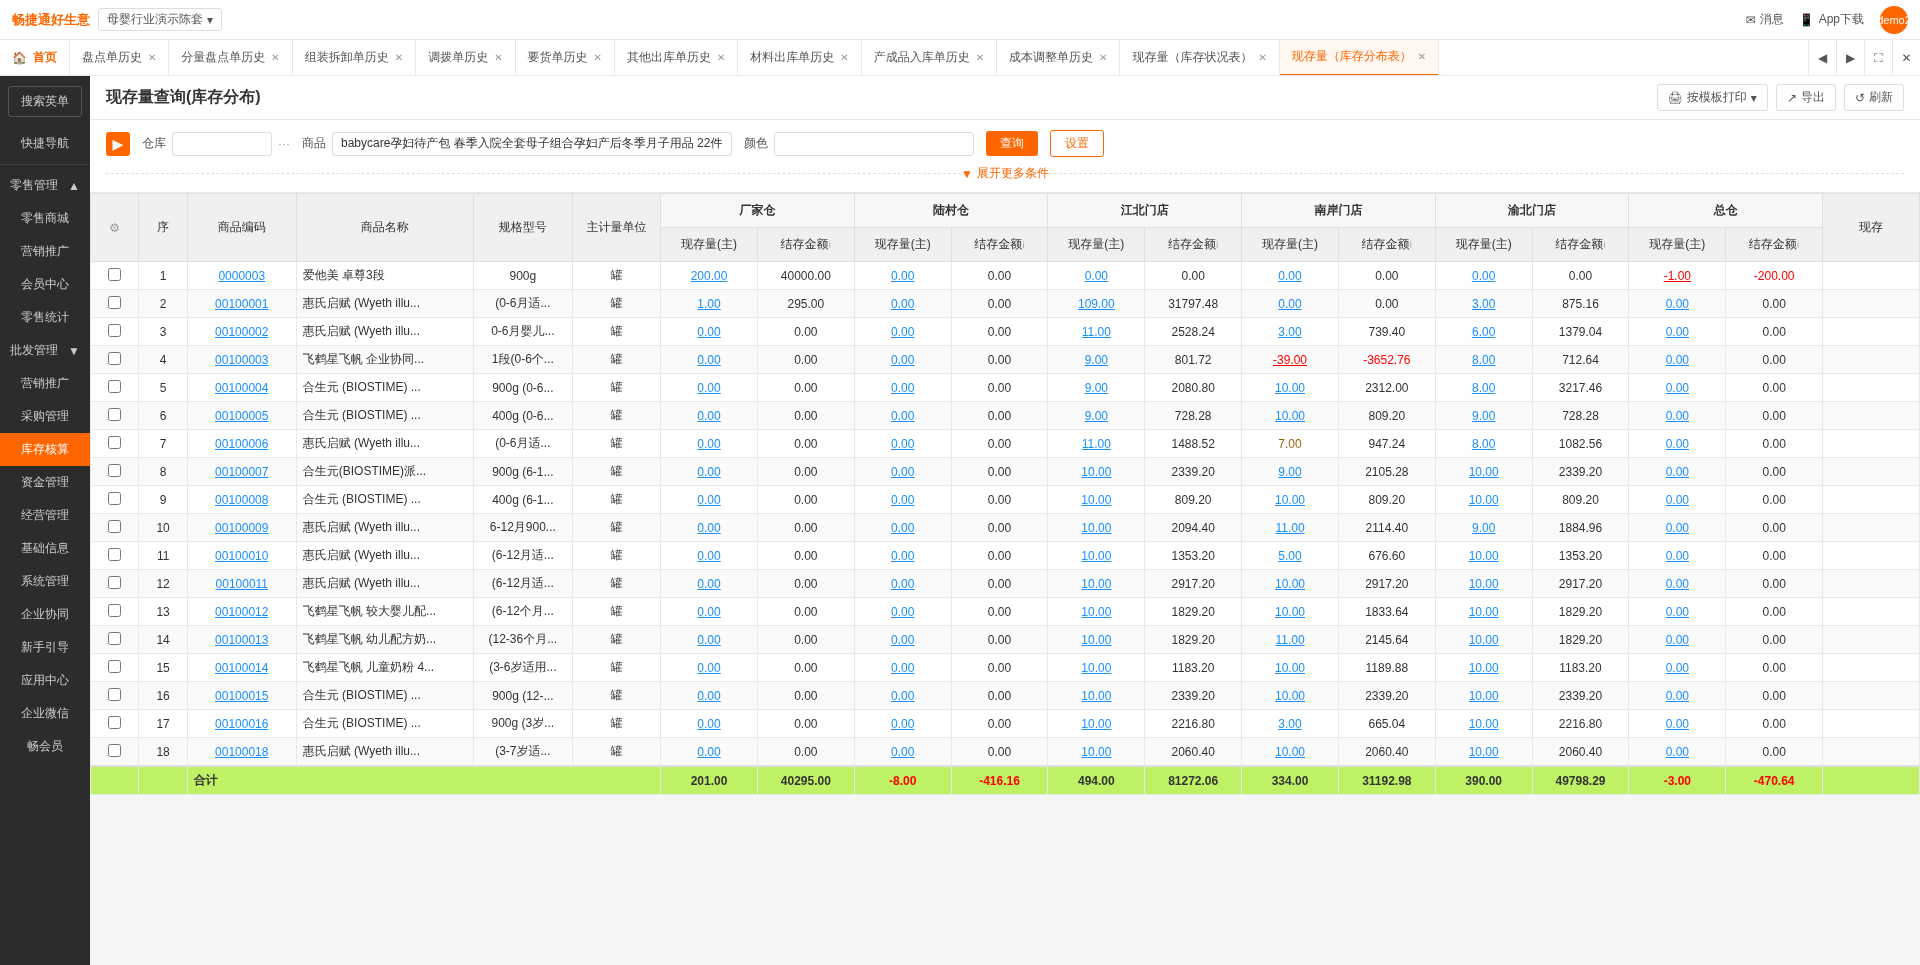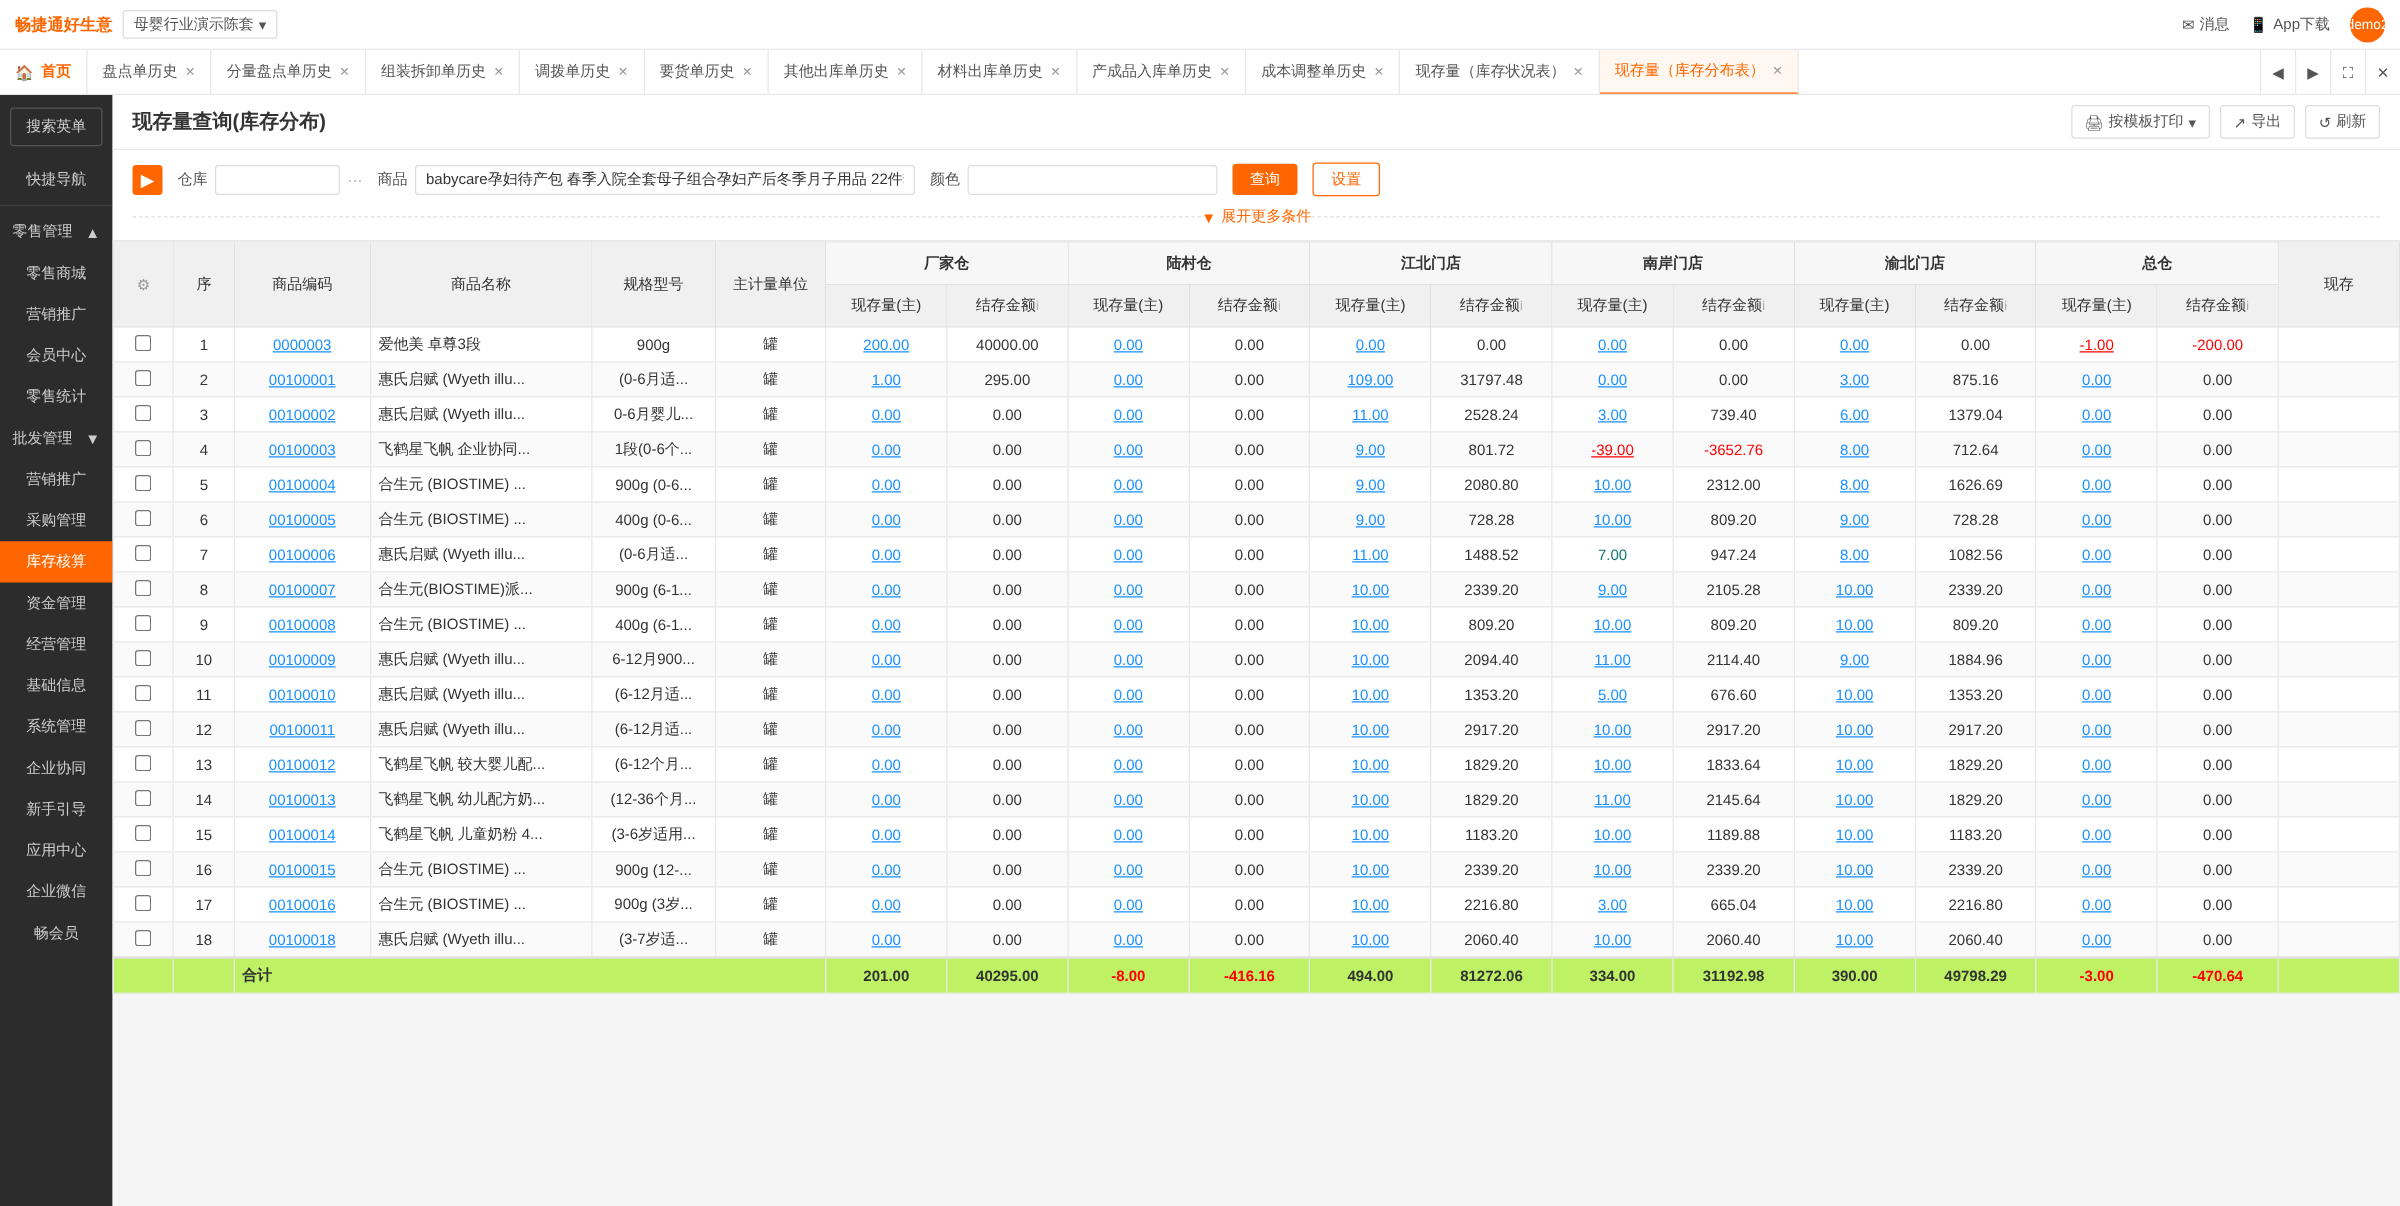--- a/index.html
+++ b/index.html
@@ -415,21 +415,21 @@
     <td>罐</td>
     <td><span style="color:#1890ff;text-decoration:underline;cursor:pointer;">0.00</span></td>
               <td style="">0.00</td>
     <td><span style="color:#1890ff;text-decoration:underline;cursor:pointer;">0.00</span></td>
               <td style="">0.00</td>
     <td><span style="color:#1890ff;text-decoration:underline;cursor:pointer;">9.00</span></td>
               <td style="">2080.80</td>
     <td><span style="color:#1890ff;text-decoration:underline;cursor:pointer;">10.00</span></td>
               <td style="">2312.00</td>
     <td><span style="color:#1890ff;text-decoration:underline;cursor:pointer;">8.00</span></td>
-              <td style="">1626.69</td>
+              <td style="">3217.46</td>
     <td><span style="color:#1890ff;text-decoration:underline;cursor:pointer;">0.00</span></td>
               <td style="">0.00</td>
     <td></td>
   </tr>
             <tr style="background: rgb(250, 250, 250);">
     <td><input type="checkbox" style=""></td>
     <td>6</td>
     <td style="color:#1890ff;text-decoration:underline;cursor:pointer;">00100005</td>
     <td style="text-align:left;">合生元 (BIOSTIME) ...</td>
     <td>400g (0-6...</td>
@@ -454,21 +454,21 @@
     <td style="color:#1890ff;text-decoration:underline;cursor:pointer;">00100006</td>
     <td style="text-align:left;">惠氏启赋 (Wyeth illu...</td>
     <td>(0-6月适...</td>
     <td>罐</td>
     <td><span style="color:#1890ff;text-decoration:underline;cursor:pointer;">0.00</span></td>
               <td style="">0.00</td>
     <td><span style="color:#1890ff;text-decoration:underline;cursor:pointer;">0.00</span></td>
               <td style="">0.00</td>
     <td><span style="color:#1890ff;text-decoration:underline;cursor:pointer;">11.00</span></td>
               <td style="">1488.52</td>
-    <td><span style="color:#0f766e;cursor:pointer;">7.00</span></td>
+    <td><span style="color:#a16207;cursor:pointer;">7.00</span></td>
               <td style="">947.24</td>
     <td><span style="color:#1890ff;text-decoration:underline;cursor:pointer;">8.00</span></td>
               <td style="">1082.56</td>
     <td><span style="color:#1890ff;text-decoration:underline;cursor:pointer;">0.00</span></td>
               <td style="">0.00</td>
     <td></td>
   </tr>
             <tr style="background: rgb(250, 250, 250);">
     <td><input type="checkbox" style=""></td>
     <td>8</td>

